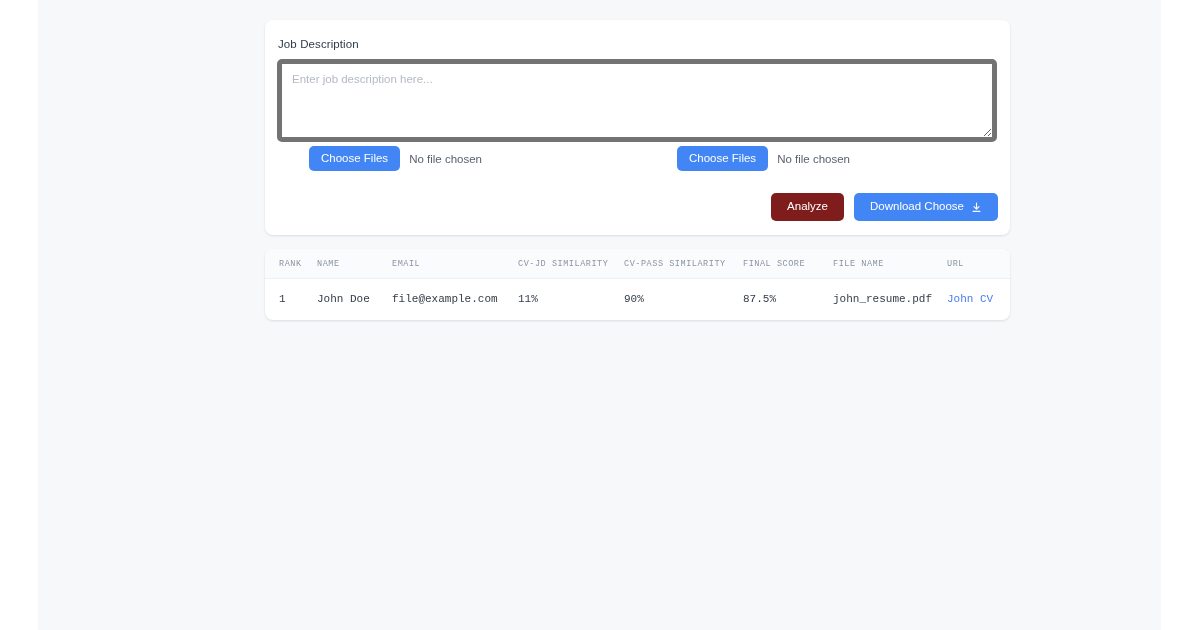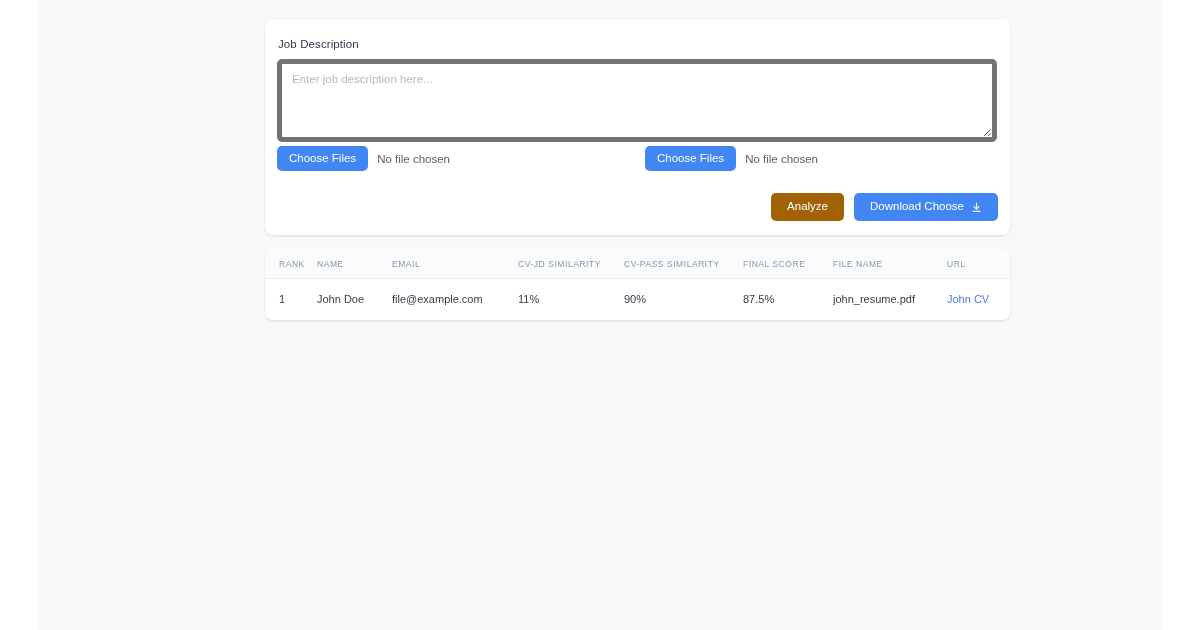--- a/index.html
+++ b/index.html
@@ -78,20 +78,21 @@
     background: #4285f4;
     color: #ffffff;
     font-size: 11.5px;
     font-family: "Liberation Sans", sans-serif;
     border: none;
     border-radius: 5px;
     padding: 6px 12px 6px 12px;
     line-height: 1.15;
     cursor: pointer;
     white-space: nowrap;
+    margin-left: 32px;
   }
   .no-file {
     font-size: 11.5px;
     color: #59626f;
     white-space: nowrap;
   }
 
   
   .actions {
     position: absolute;
@@ -107,35 +108,35 @@
     font-size: 11.5px;
     color: #ffffff;
     padding: 7px 16px;
     cursor: pointer;
     line-height: 1.2;
     white-space: nowrap;
     display: inline-flex;
     align-items: center;
     gap: 7px;
   }
-  .btn-analyze { background: #a16207; }
+  .btn-analyze { background: #7f1d1d; }
   .btn-download { background: #4285f4; }
   .dl-icon { display: inline-block; width: 11px; height: 11px; }
 
   
   #table-card {
     position: absolute;
     left: 227px; top: 249px;
     width: 745px;
     background: #ffffff;
     border-radius: 8px;
     box-shadow: 0 1px 3px rgba(16,24,40,0.07), 0 1px 2px rgba(16,24,40,0.05);
     overflow: hidden;
   }
-  table { width: 100%; border-collapse: collapse; table-layout: fixed; }
+  table { width: 100%; border-collapse: collapse; table-layout: fixed; font-family: Liberation Mono, monospace; }
   thead tr { background: #fafbfc; }
   th {
     text-align: left;
     font-size: 8.5px;
     font-weight: normal;
     letter-spacing: 0.55px;
     color: #8b94a3;
     padding: 10px 6px 9px 0;
     border-bottom: 1px solid #edf0f3;
     text-transform: uppercase;

